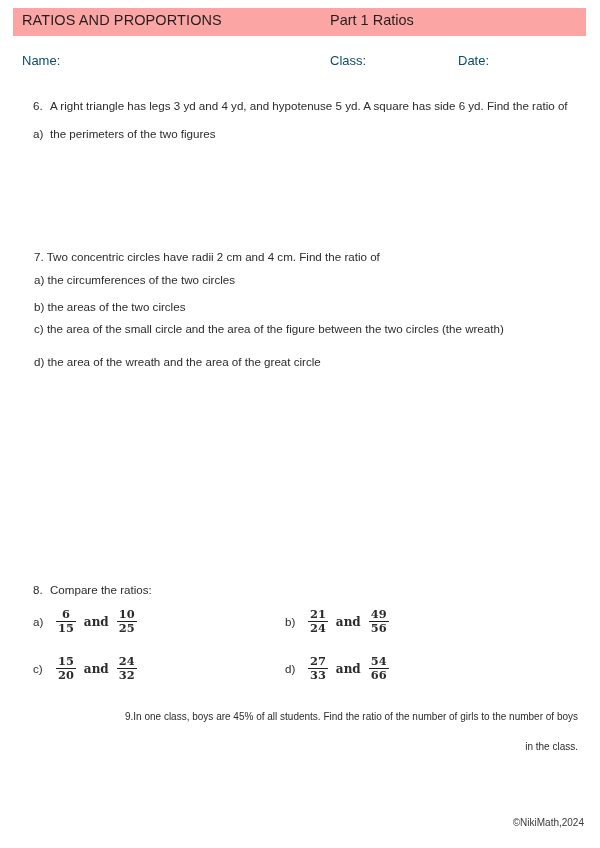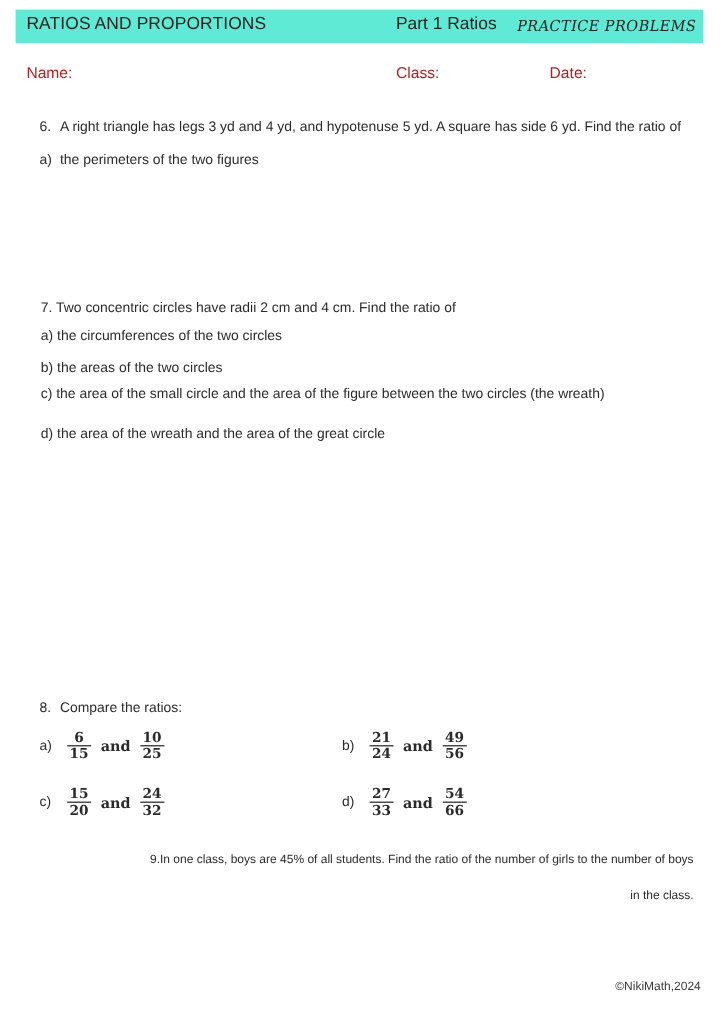--- a/index.html
+++ b/index.html
@@ -24,21 +24,21 @@
     overflow: hidden;
   }
 
   
   .header-band {
     position: absolute;
     left: 13px;
     top: 8px;
     width: 573px;
     height: 28px;
-    background: #5eead4;
+    background: #fca5a5;
   }
   .header-title {
     position: absolute;
     left: 9px;
     top: 4px;
     font-size: 14.5px;
     letter-spacing: 0.1px;
     color: #231f20;
     white-space: nowrap;
   }
@@ -62,21 +62,21 @@
     white-space: nowrap;
     transform: scaleY(1.06);
     transform-origin: left top;
   }
 
   
   .nameline {
     position: absolute;
     top: 53px;
     font-size: 13px;
-    color: #b91c1c;
+    color: #0c4a6e;
     white-space: nowrap;
   }
   .nameline.name  { left: 22px; }
   .nameline.class { left: 330px; }
   .nameline.date  { left: 458px; }
 
   
   .q {
     position: absolute;
     font-size: 11.6px;
@@ -176,21 +176,20 @@
   }
 </style>
 </head>
 <body>
 
 <div class="page">
 
   <div class="header-band">
     <div class="header-title">RATIOS AND PROPORTIONS</div>
     <div class="header-part">Part 1 Ratios</div>
-    <div class="header-script">PRACTICE PROBLEMS</div>
   </div>
 
   <div class="nameline name">Name:</div>
   <div class="nameline class">Class:</div>
   <div class="nameline date">Date:</div>
 
   <div class="q q6-stem">
     <span class="marker">6.</span><span>A right triangle has legs 3 yd and 4 yd, and hypotenuse 5 yd. A square has side 6 yd. Find the ratio of</span>
   </div>
   <div class="q q6-a">

